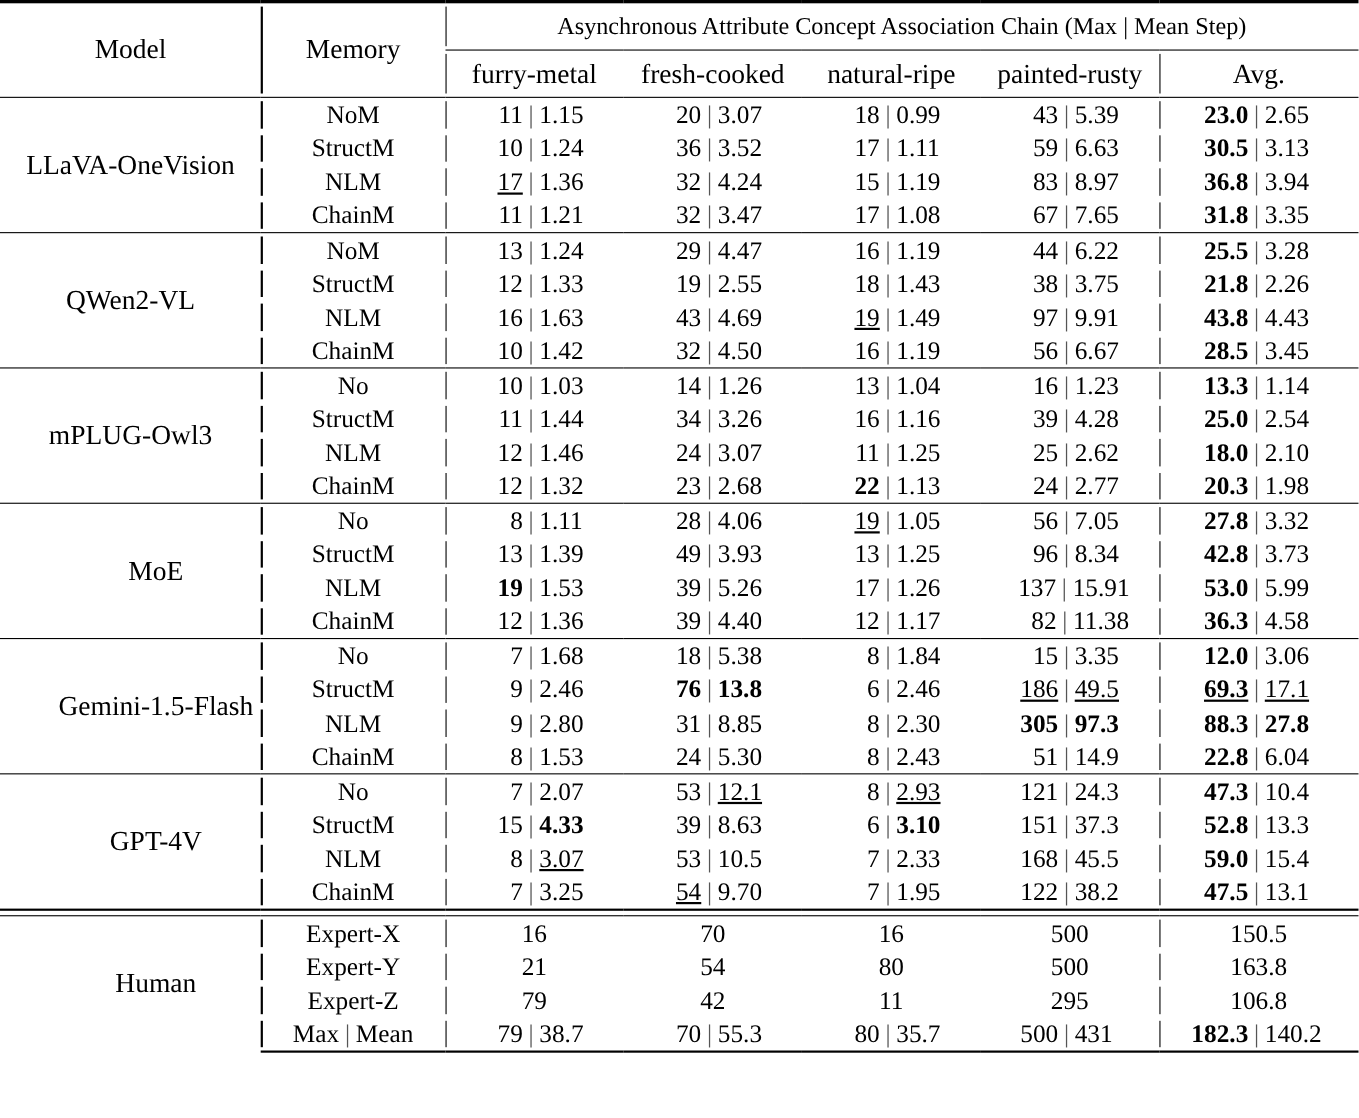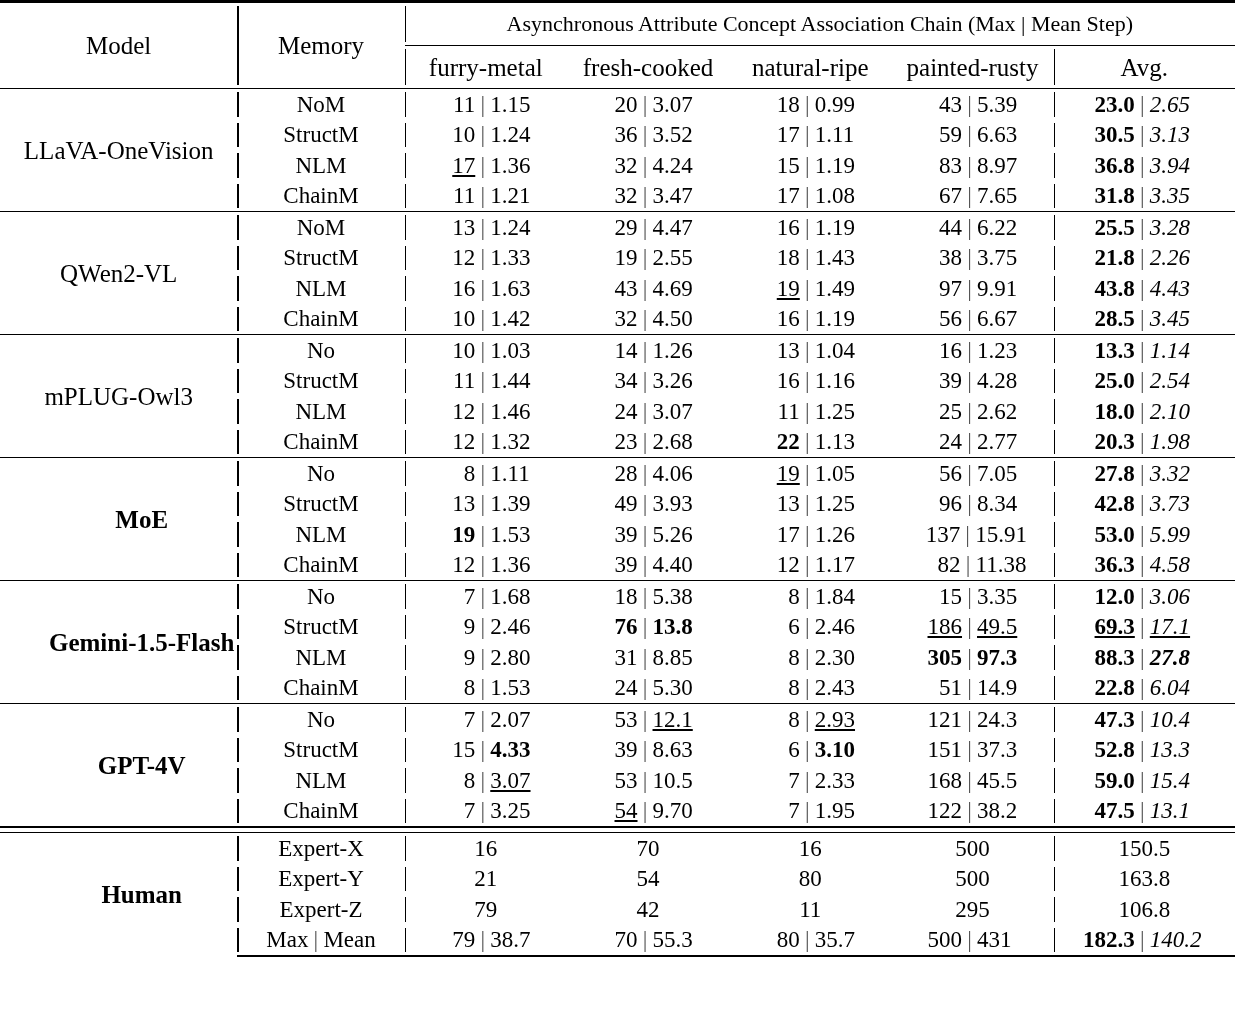--- a/index.html
+++ b/index.html
@@ -85,21 +85,21 @@
     bottom: 3px;
     width: 1.4px;
     background: #000;
   }
 
   td.model-cell {
     text-align: center;
     font-size: 25px;
     margin-top: 32px;
   }
-  td.model-cell.bold { font-weight: bold; padding-left: 46px; }
+  td.model-cell.bold { font-weight: normal; padding-left: 46px; }
 
   td.mem-cell {
     text-align: center;
     font-size: 23px;
     height: 30.5px;
   }
 
   td.data-cell {
     text-align: center;
     font-size: 23px;
@@ -122,21 +122,21 @@
     width: 15px;
     text-align: center;
     color: #555;
   }
   .pair .rhs {
     display: inline-block;
     min-width: 48px;
     text-align: left;
   }
   .pair.wide .lhs { min-width: 52px; font-weight: bold; }
-  .pair.wide .rhs { min-width: 56px; font-style: italic; }
+  .pair.wide .rhs { min-width: 56px; }
 
   .b  { font-weight: bold; }
   .u  { text-decoration: underline; text-underline-offset: 2px; }
 
   td.single-cell {
     text-align: center;
     font-size: 23px;
     height: 30.5px;
   }
 </style>

